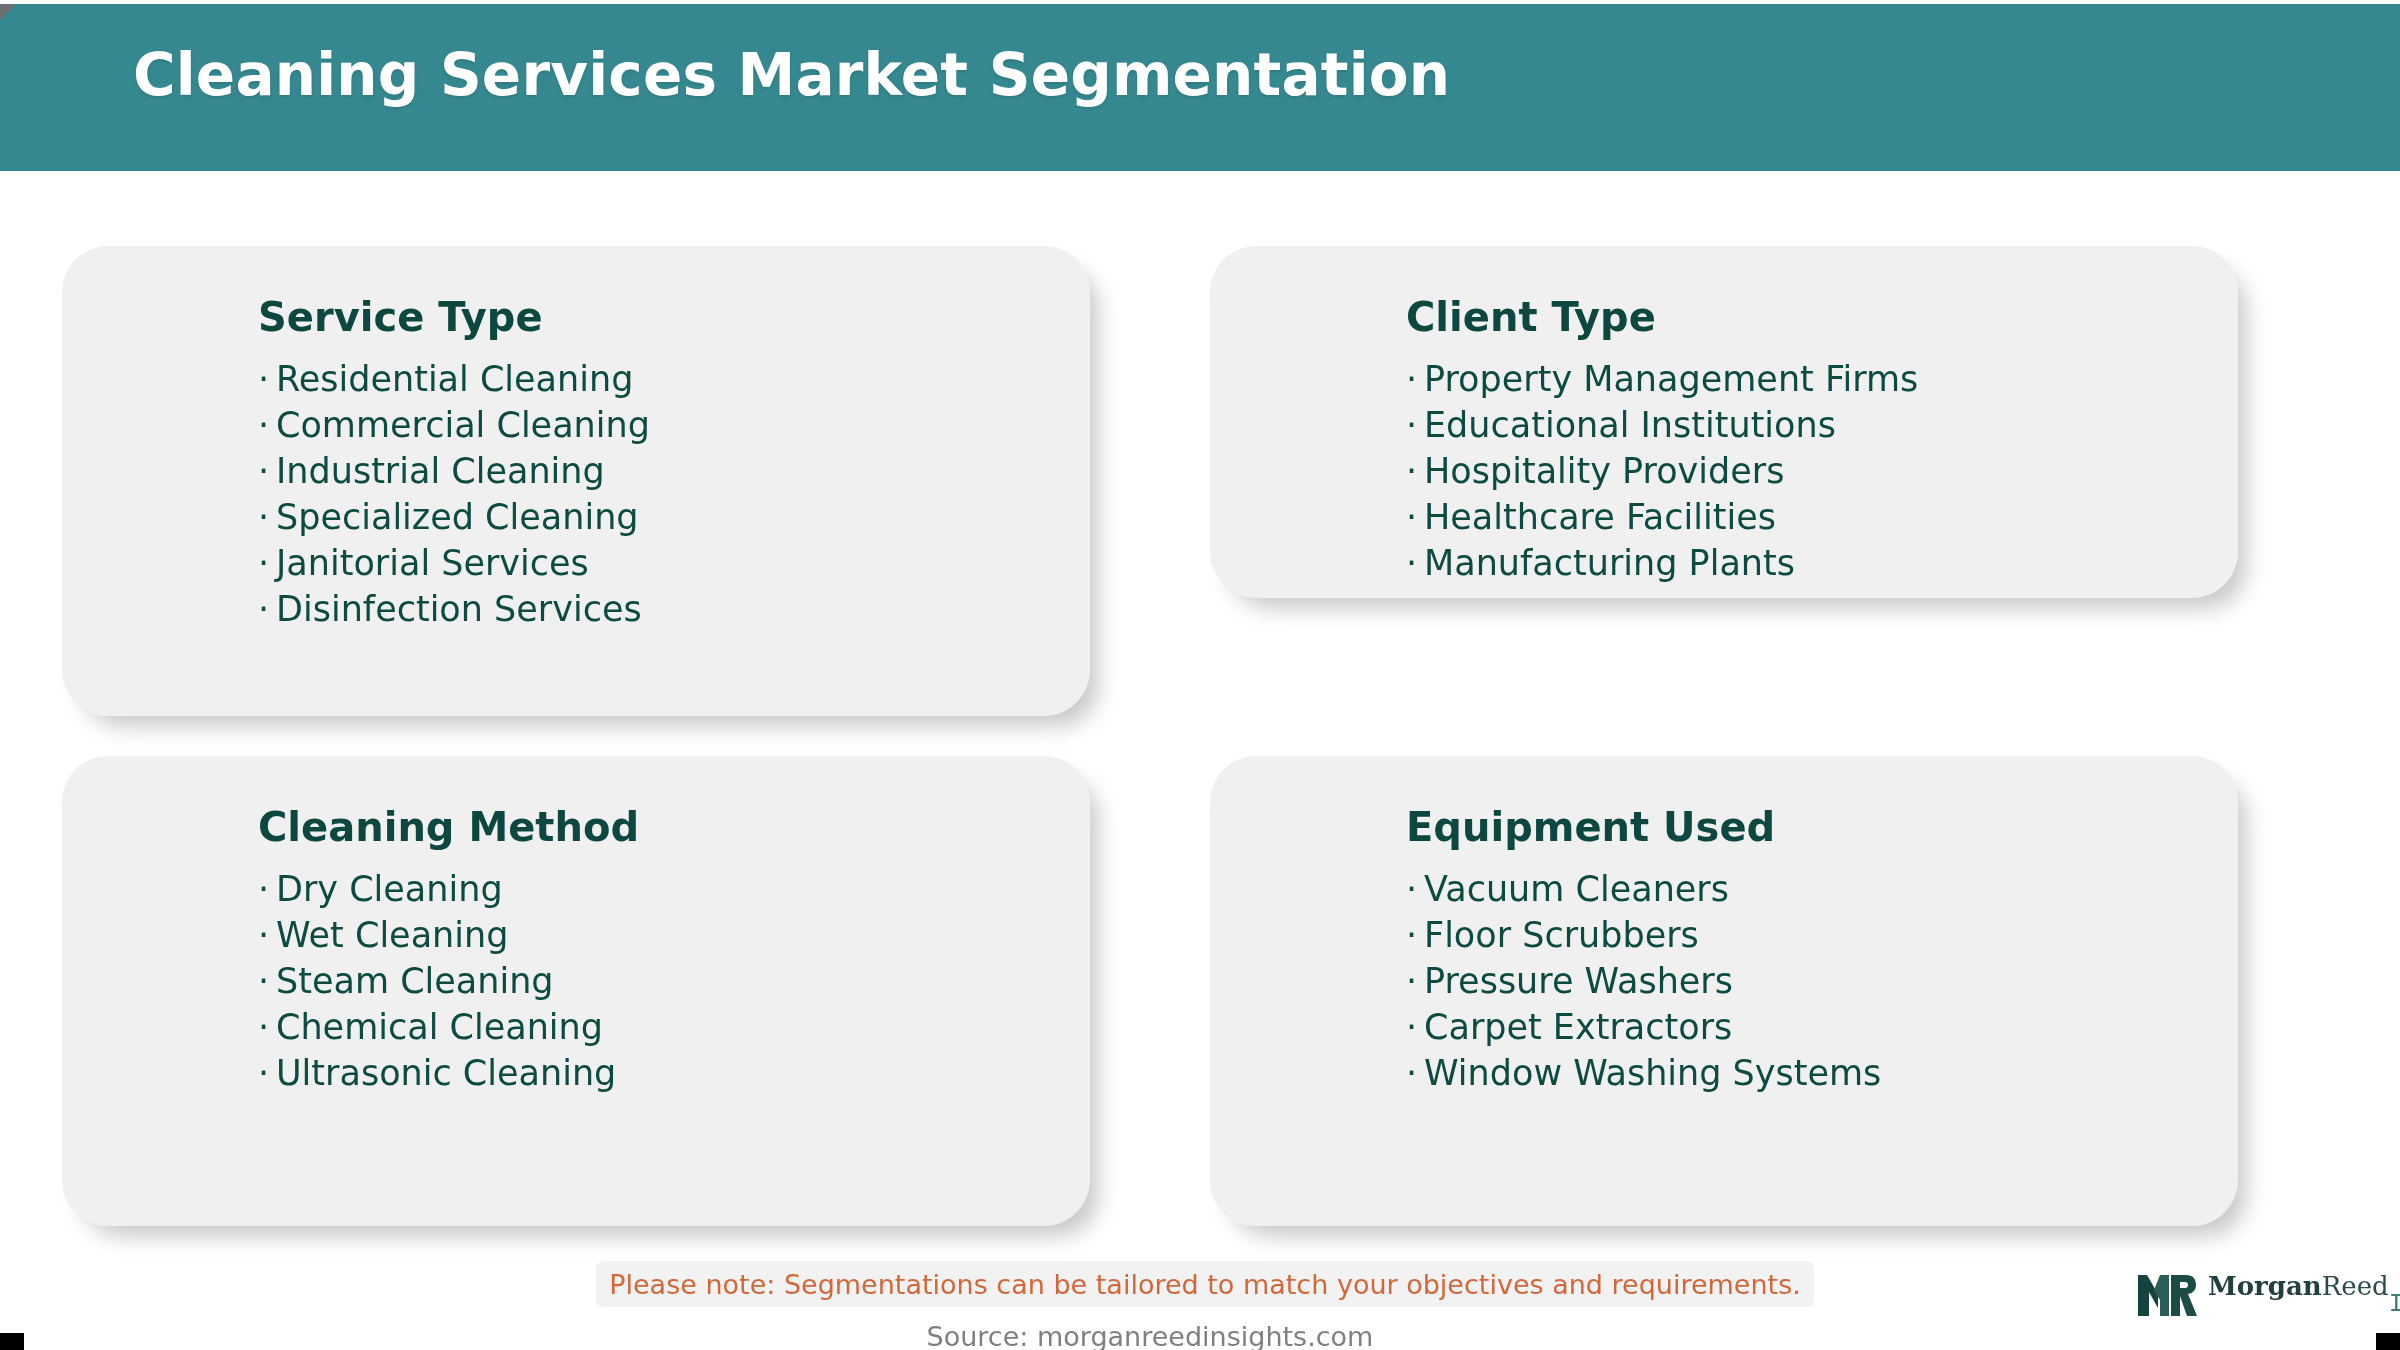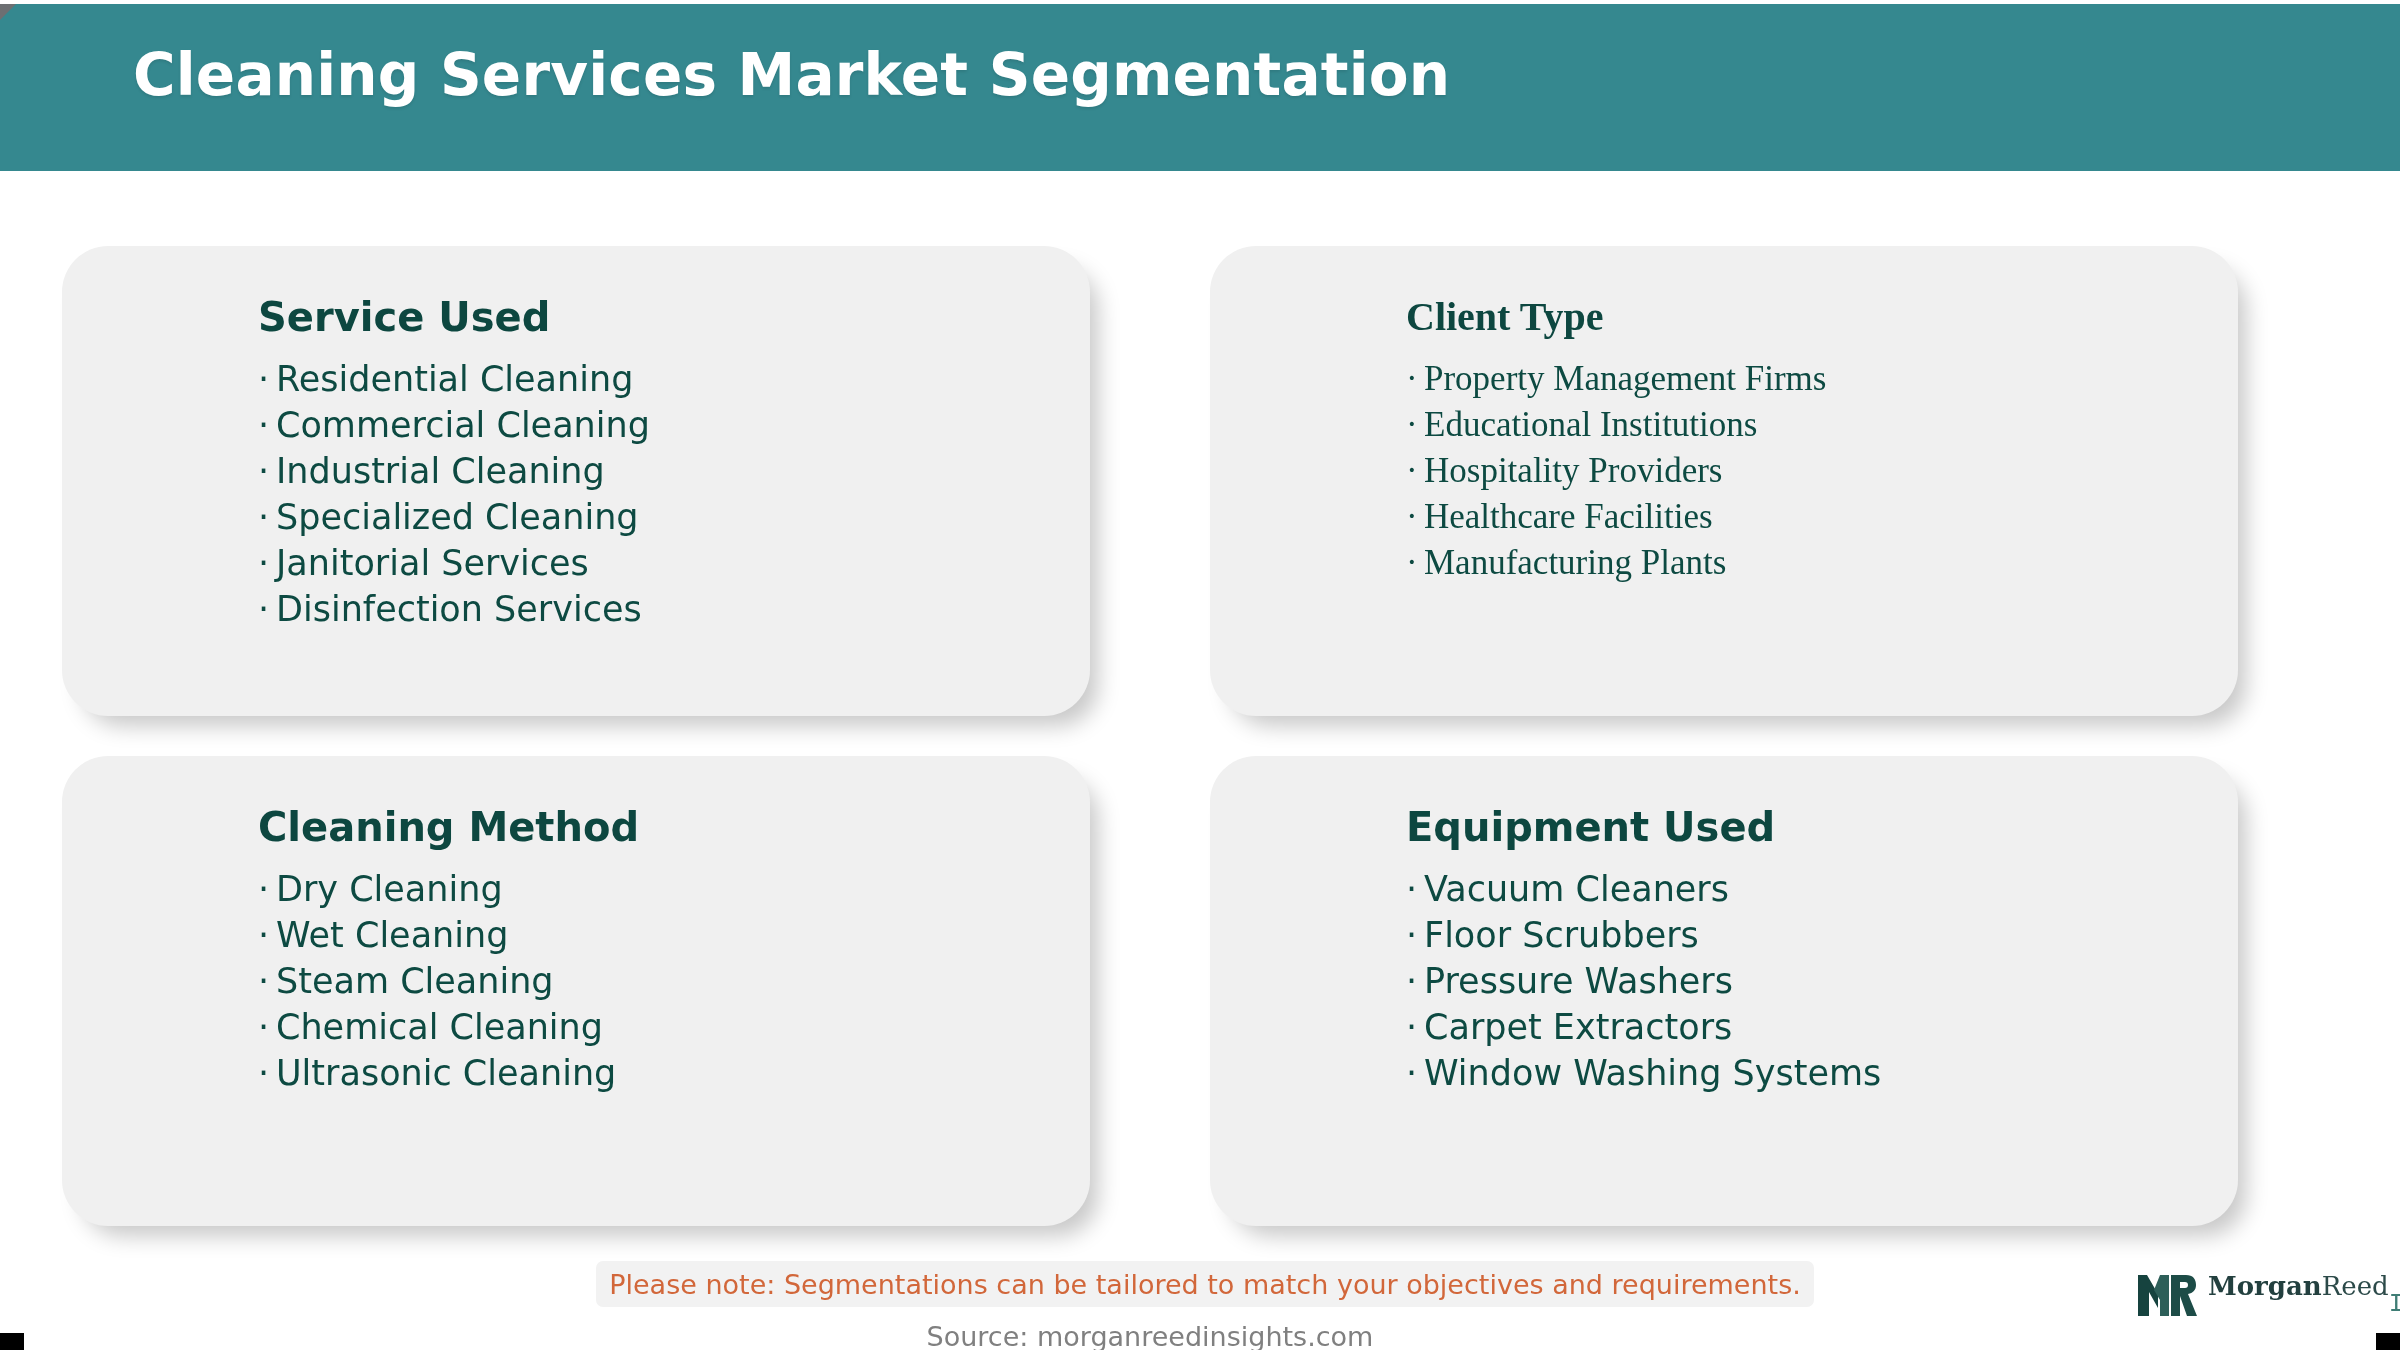--- a/index.html
+++ b/index.html
@@ -56,21 +56,21 @@
     width: 2400px;
     height: 1070px;
   }
   .card {
     position: absolute;
     background: #f0f0f0;
     border-radius: 46px;
     box-shadow: 14px 16px 22px -6px rgba(0,0,0,0.22);
   }
   .card-0 { left: 62px;  top: 75px;  width: 1028px; height: 470px; }
-  .card-1 { left: 1210px;top: 75px;  width: 1028px; height: 470px; font-family: Liberation Serif, serif; }
+  .card-1 { left: 1210px;top: 75px;  width: 1028px; height: 352px; }
   .card-2 { left: 62px;  top: 585px; width: 1028px; height: 470px; }
   .card-3 { left: 1210px;top: 585px; width: 1028px; height: 470px; }
 
   .card-inner {
     position: absolute;
     left: 196px;
     top: 48px;
     right: 40px;
   }
   .card-title {
@@ -192,21 +192,21 @@
 
 <div class="header-band">
   <div class="header-corner-notch"></div>
   <div class="header-title">Cleaning Services Market Segmentation</div>
 </div>
 
 <div class="cards-area">
 
   <div class="card card-0">
     <div class="card-inner">
-      <div class="card-title">Service Used</div>
+      <div class="card-title">Service Type</div>
       <ul class="card-list">
         <li><span class="bullet-dot">·</span><span>Residential Cleaning</span></li>
         <li><span class="bullet-dot">·</span><span>Commercial Cleaning</span></li>
         <li><span class="bullet-dot">·</span><span>Industrial Cleaning</span></li>
         <li><span class="bullet-dot">·</span><span>Specialized Cleaning</span></li>
         <li><span class="bullet-dot">·</span><span>Janitorial Services</span></li>
         <li><span class="bullet-dot">·</span><span>Disinfection Services</span></li>
       </ul>
     </div>
   </div>

